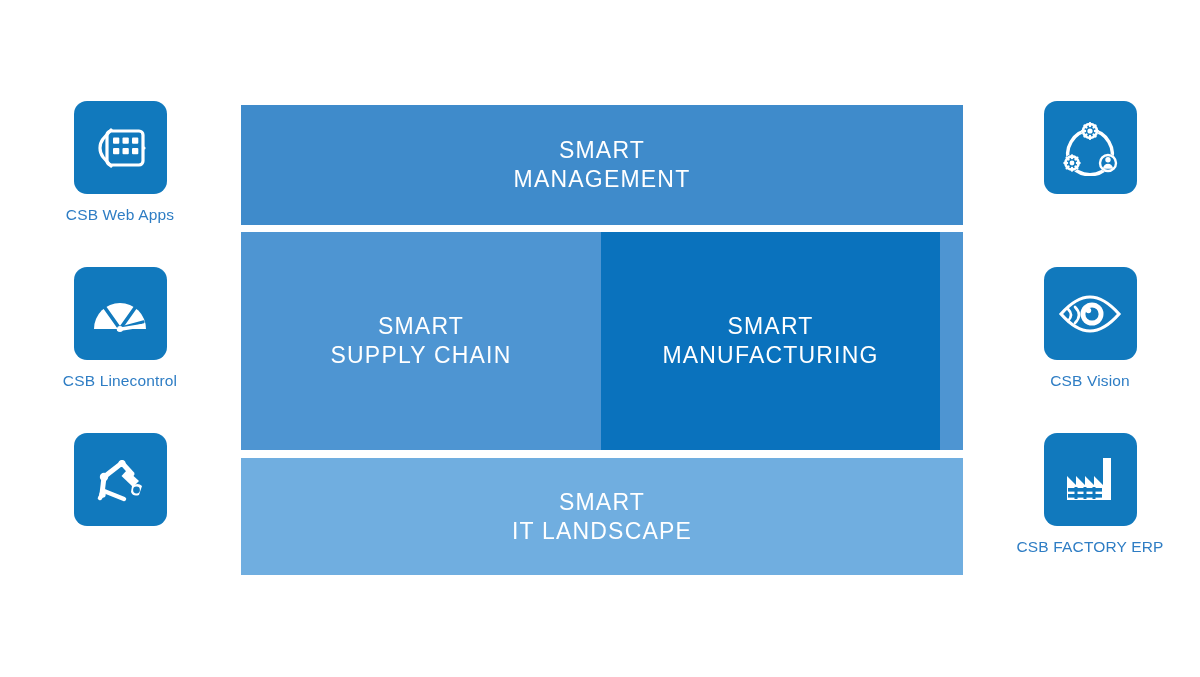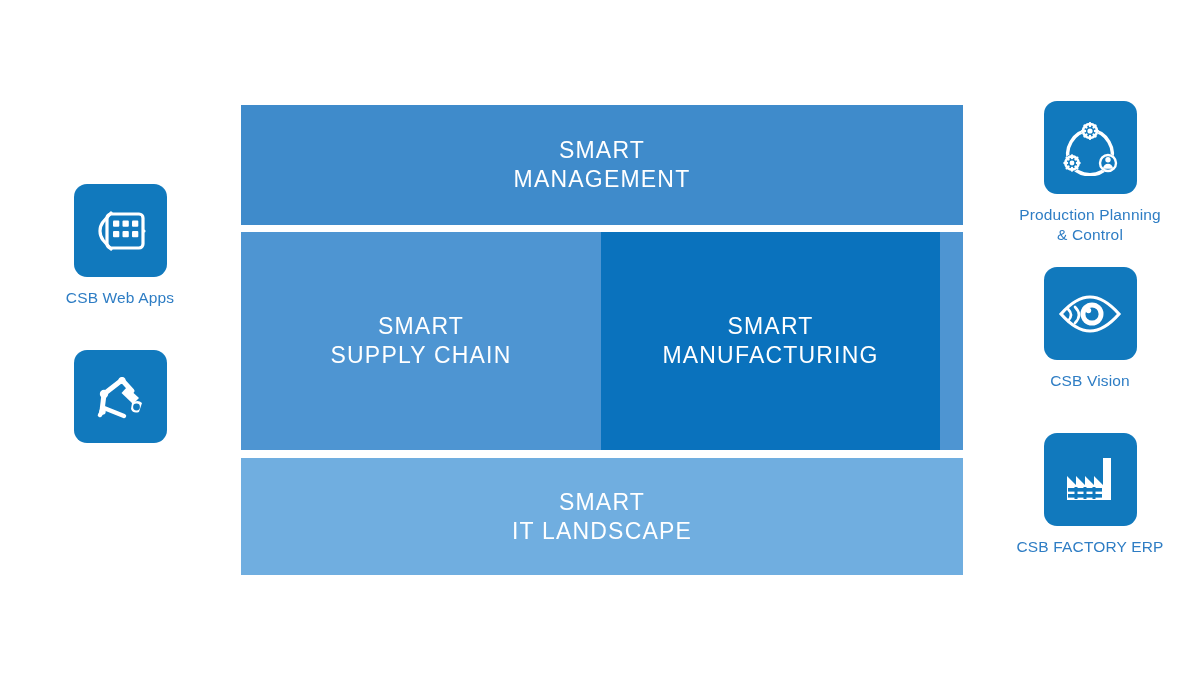--- a/index.html
+++ b/index.html
@@ -157,20 +157,33 @@
           <rect x="41" y="13.5" width="6.3" height="6.3" rx="1" fill="#ffffff"></rect>
           <rect x="22" y="24" width="6.3" height="6.3" rx="1" fill="#ffffff"></rect>
           <rect x="31.5" y="24" width="6.3" height="6.3" rx="1" fill="#ffffff"></rect>
           <rect x="41" y="24" width="6.3" height="6.3" rx="1" fill="#ffffff"></rect>
           <circle cx="53" cy="24" r="1.6" fill="#ffffff"></circle>
         </svg>
       </div>
       <div class="side-label">CSB Web Apps</div>
     </div>
 
+    <div class="side-item">
+      <div class="icon-tile">
+        <svg width="60" height="42" viewBox="0 0 60 42" fill="none">
+          <path d="M4 36 A26 26 0 0 1 56 36 Z" fill="#ffffff"></path>
+          <path d="M30 36 L13 12" stroke="#1179bd" stroke-width="3.6" stroke-linecap="round"></path>
+          <path d="M30 36 L47 12" stroke="#1179bd" stroke-width="3.6" stroke-linecap="round"></path>
+          <path d="M29 35.5 L53 29" stroke="#1179bd" stroke-width="3.2" stroke-linecap="round"></path>
+          <path d="M28.5 36.5 L53 32.5" stroke="#ffffff" stroke-width="3.6" stroke-linecap="round"></path>
+          <circle cx="30" cy="36" r="3" fill="#ffffff"></circle>
+        </svg>
+      </div>
+      <div class="side-label">CSB Linecontrol</div>
+    </div>
 
     <div class="side-item">
       <div class="icon-tile">
         <svg width="58" height="54" viewBox="0 0 58 54" fill="none">
           <path d="M9 45 L13 38 L33 46" stroke="#ffffff" stroke-width="4.5" stroke-linecap="round" stroke-linejoin="round" fill="none"></path>
           <path d="M11 41 L13 24" stroke="#ffffff" stroke-width="5" stroke-linecap="round"></path>
           <path d="M13 24 L31 10" stroke="#ffffff" stroke-width="5" stroke-linecap="round"></path>
           <path d="M31 10 L41 21" stroke="#ffffff" stroke-width="5" stroke-linecap="round"></path>
           <circle cx="11.5" cy="41.5" r="3.2" fill="#ffffff"></circle>
           <circle cx="13" cy="24" r="4.2" fill="#ffffff"></circle>
@@ -227,22 +240,20 @@
           <circle cx="11" cy="43" r="6.6" fill="none" stroke="#ffffff" stroke-width="2.6"></circle>
           <circle cx="11" cy="43" r="2.4" fill="#ffffff"></circle>
           <path d="M11 35.5 L11 38 M11 48 L11 50.5 M3.5 43 L6 43 M16 43 L18.5 43
                    M5.7 37.7 L7.5 39.5 M14.5 46.5 L16.3 48.3 M16.3 37.7 L14.5 39.5 M7.5 46.5 L5.7 48.3" stroke="#ffffff" stroke-width="2.4" stroke-linecap="round"></path>
           <circle cx="47" cy="43" r="9.2" fill="#1179bd"></circle>
           <circle cx="47" cy="43" r="8" fill="none" stroke="#ffffff" stroke-width="2.4"></circle>
           <circle cx="47" cy="39.8" r="2.7" fill="#ffffff"></circle>
           <path d="M41.8 48.8 Q43 43.8 47 43.8 Q51 43.8 52.2 48.8 Z" fill="#ffffff"></path>
         </svg>
       </div>
-      <div class="side-label">Production Planning
-&amp; Control</div>
     </div>
 
     <div class="side-item">
       <div class="icon-tile">
         <svg width="64" height="40" viewBox="0 0 64 40" fill="none">
           <path d="M3 20 Q18 3 32 3 Q46 3 61 20 Q46 37 32 37 Q18 37 3 20 Z" stroke="#ffffff" stroke-width="3.2" fill="none"></path>
           <circle cx="34" cy="20" r="11.5" fill="#ffffff"></circle>
           <circle cx="34" cy="20" r="6.6" fill="#1179bd"></circle>
           <circle cx="30.5" cy="16.5" r="2.7" fill="#ffffff"></circle>
           <path d="M10 15 Q16 21 10 27" stroke="#ffffff" stroke-width="2.6" fill="none" stroke-linecap="round"></path>

